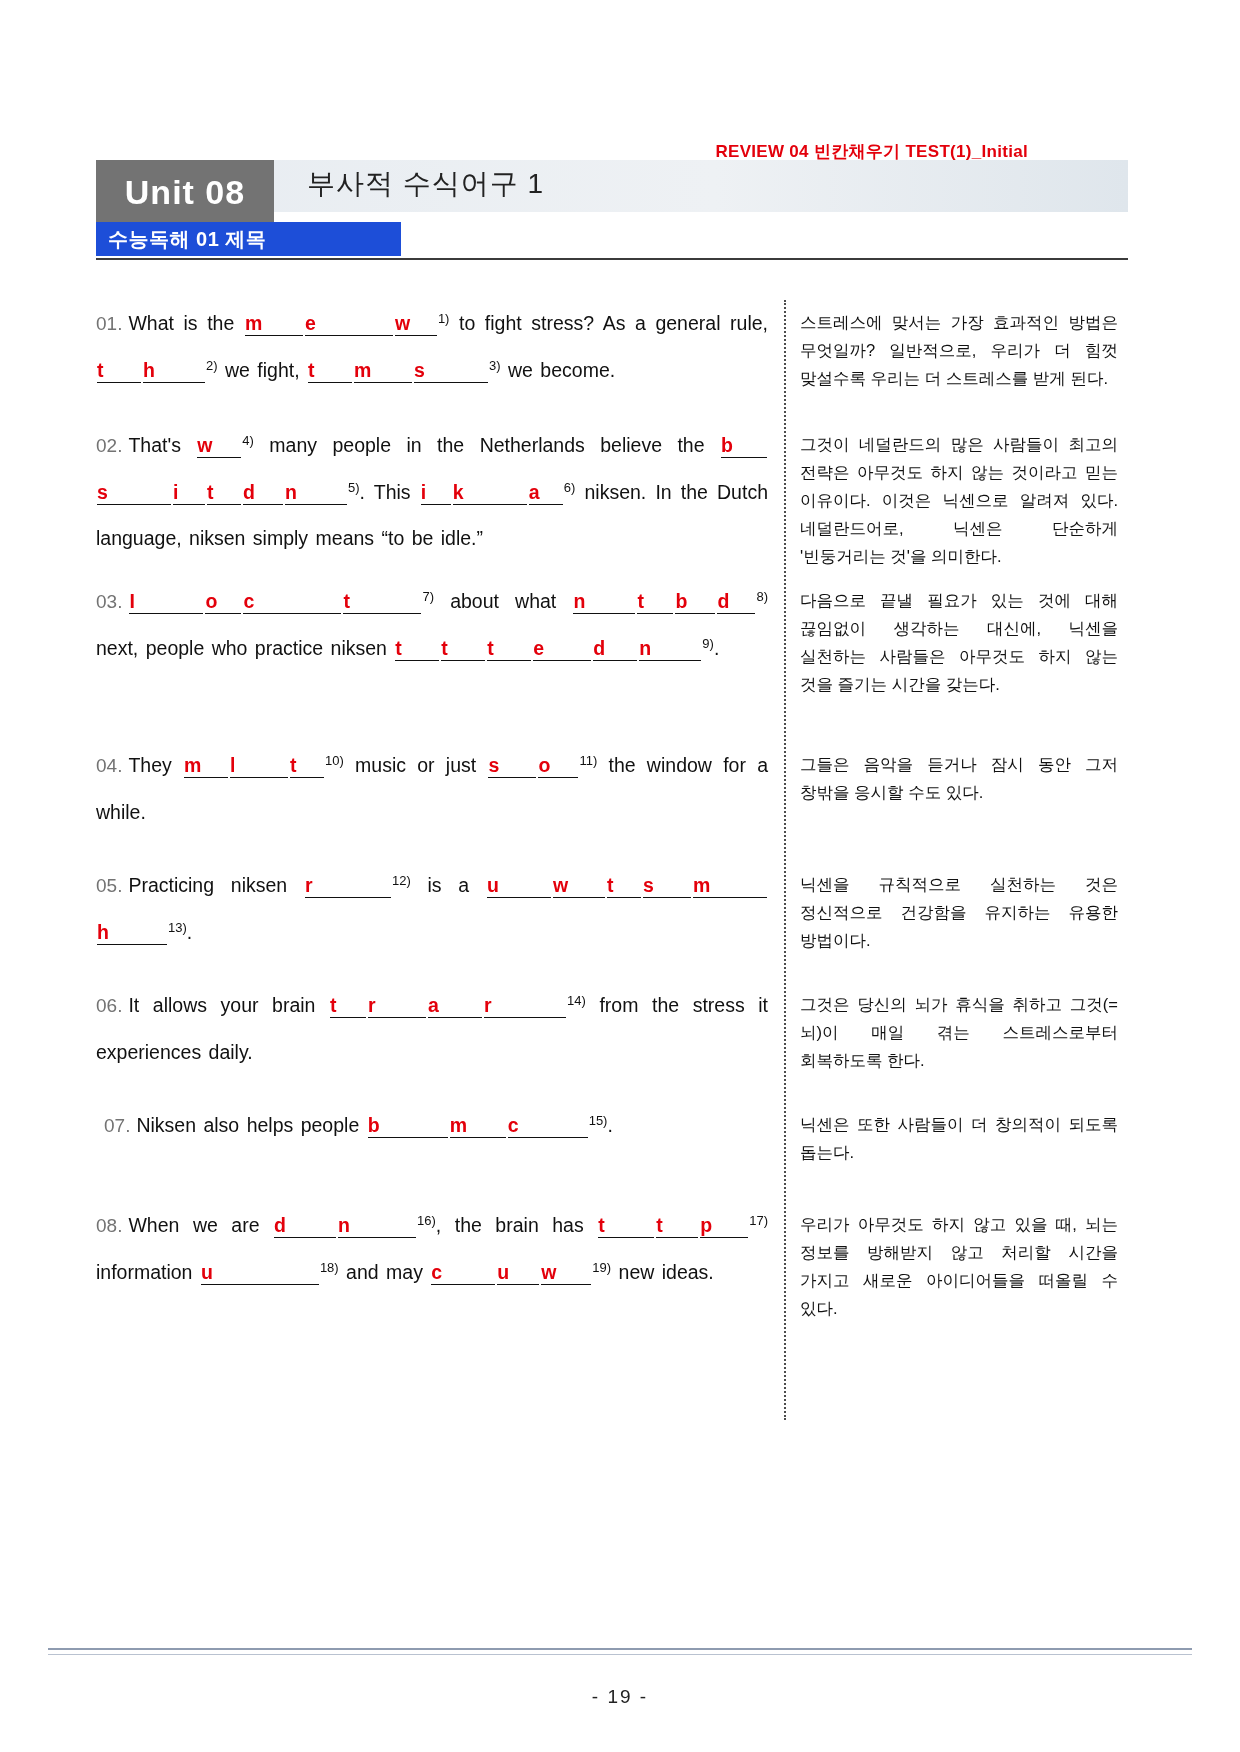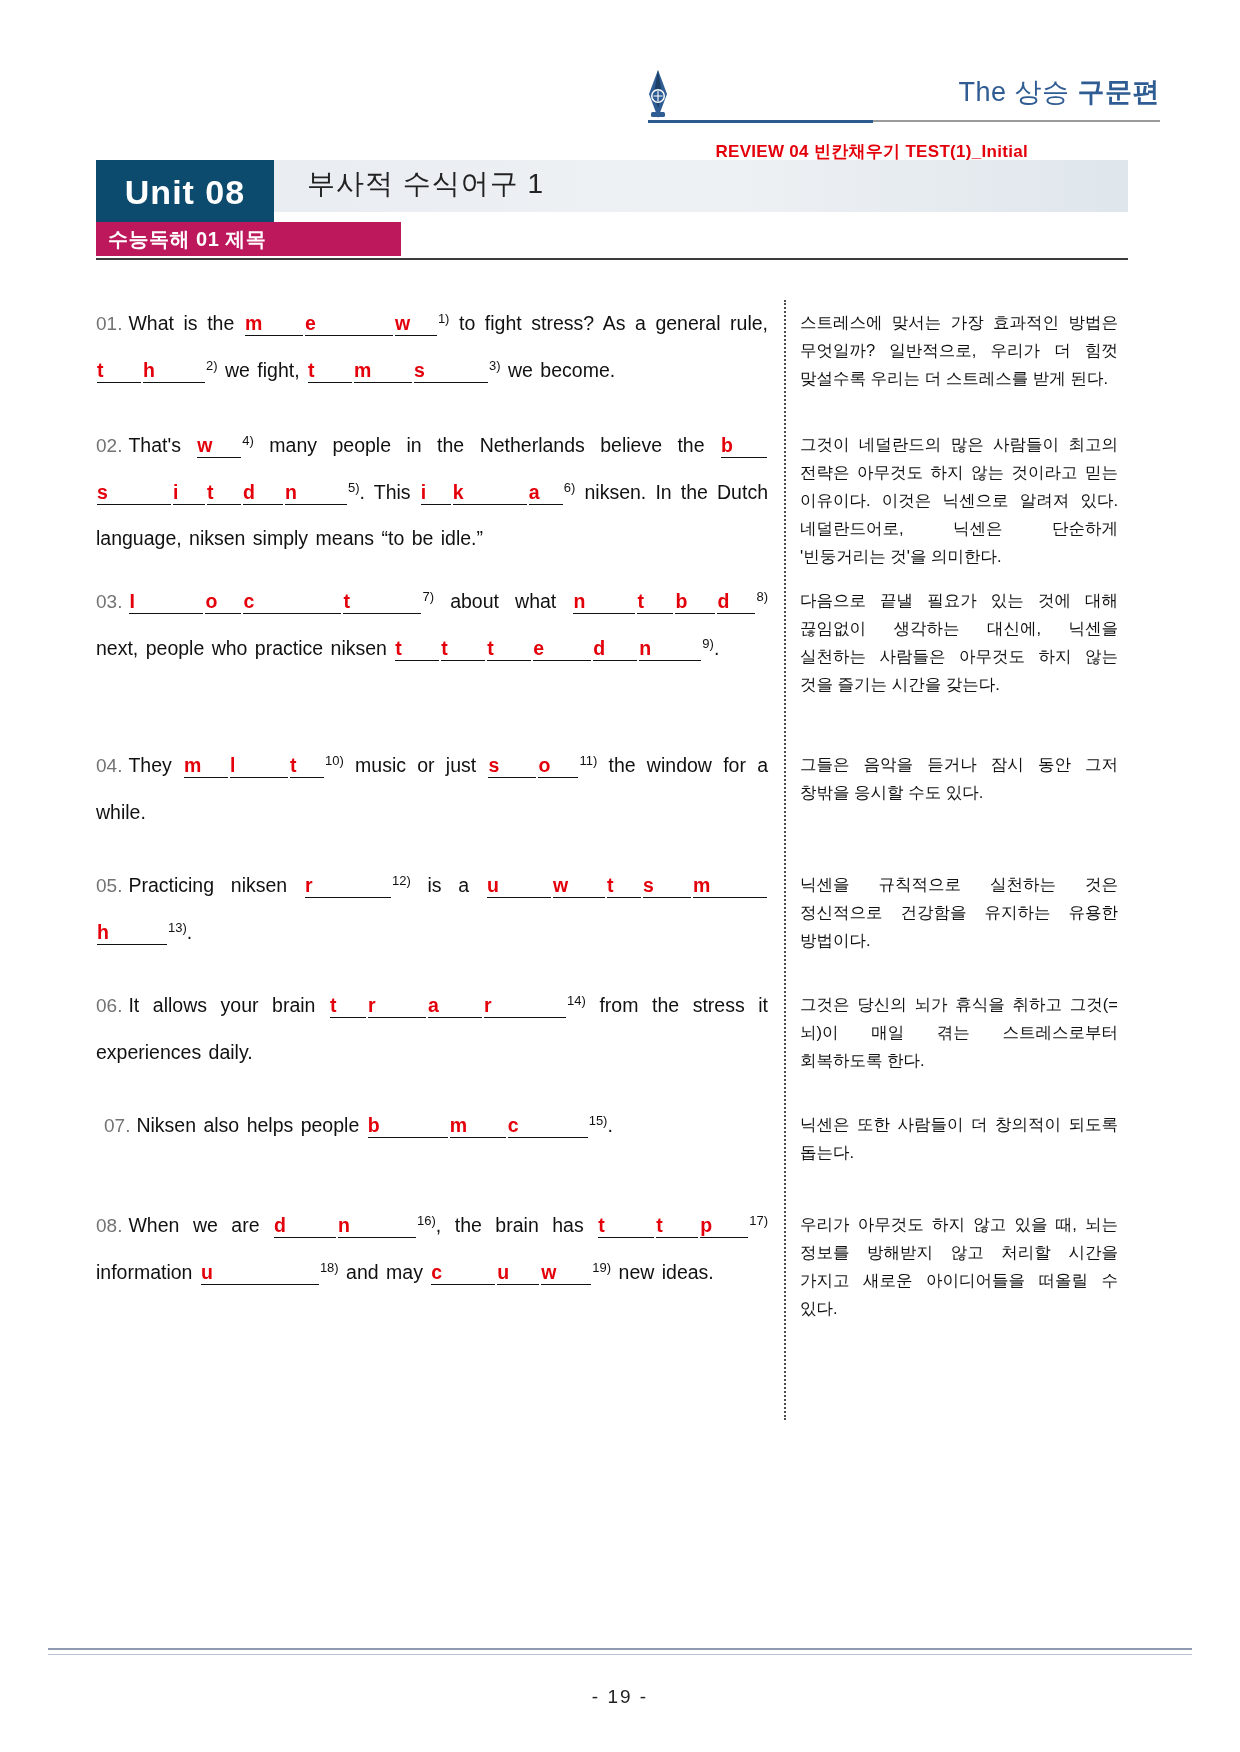--- a/index.html
+++ b/index.html
@@ -83,21 +83,21 @@
     width: 1032px;
     height: 52px;
     background: linear-gradient(to right, #e7ecf1 0%, #eef1f4 60%, #dfe6ec 100%);
   }
   .unit-badge {
     position: absolute;
     left: 96px;
     top: 160px;
     width: 178px;
     height: 64px;
-    background: #0c4a6e;
+    background: #737373;
     color: #ffffff;
     font-size: 34px;
     font-weight: bold;
     letter-spacing: 1px;
     display: flex;
     align-items: center;
     justify-content: center;
     box-sizing: border-box;
   }
   .unit-title {
@@ -111,21 +111,21 @@
     margin-left: 19px;
   }
 
   
   .section-bar {
     position: absolute;
     left: 96px;
     top: 222px;
     width: 305px;
     height: 34px;
-    background: #be185d;
+    background: #1d4ed8;
     color: #ffffff;
     font-size: 20px;
     font-weight: bold;
     display: flex;
     align-items: center;
     padding-left: 12px;
     box-sizing: border-box;
     letter-spacing: 0.5px;
   }
   .section-underline {
@@ -249,40 +249,20 @@
     font-size: 19px;
     color: #222222;
     letter-spacing: 2px;
   }
 </style>
 </head>
 <body>
 
 <div class="page">
 
-  <div class="brand-row">
-    <span class="pen-icon">
-      <svg width="36" height="56" viewBox="0 0 36 56">
-        <path d="M18 2 L27 26 L18 50 L9 26 Z" fill="#2f5c93"></path>
-        <path d="M18 2 L22 26 L18 40 L14 26 Z" fill="#1c3f68"></path>
-        <circle cx="18" cy="28" r="7" fill="#ffffff"></circle>
-        <circle cx="18" cy="28" r="5.5" fill="#2f5c93"></circle>
-        <path d="M13.5 28 h9 M18 23 v10" stroke="#ffffff" stroke-width="1.1" fill="none"></path>
-        <rect x="11" y="44" width="14" height="5" rx="1.5" fill="#2f5c93"></rect>
-      </svg>
-    </span>
-    <div class="brand-rule">
-      <span class="seg-blue"></span>
-      <span class="seg-grey"></span>
-    </div>
-    <div class="brand-text">
-      <span>The 상승</span>
-      <span class="b-strong">구문편</span>
-    </div>
-  </div>
 
   <div class="review-line">REVIEW 04 빈칸채우기  TEST(1)_Initial</div>
 
   <div class="unit-bar"></div>
   <div class="unit-badge">Unit  08</div>
   <div class="unit-title">부사적 수식어구 1</div>
 
   <div class="section-bar">수능독해 01 제목</div>
   <div class="section-underline"></div>
 

